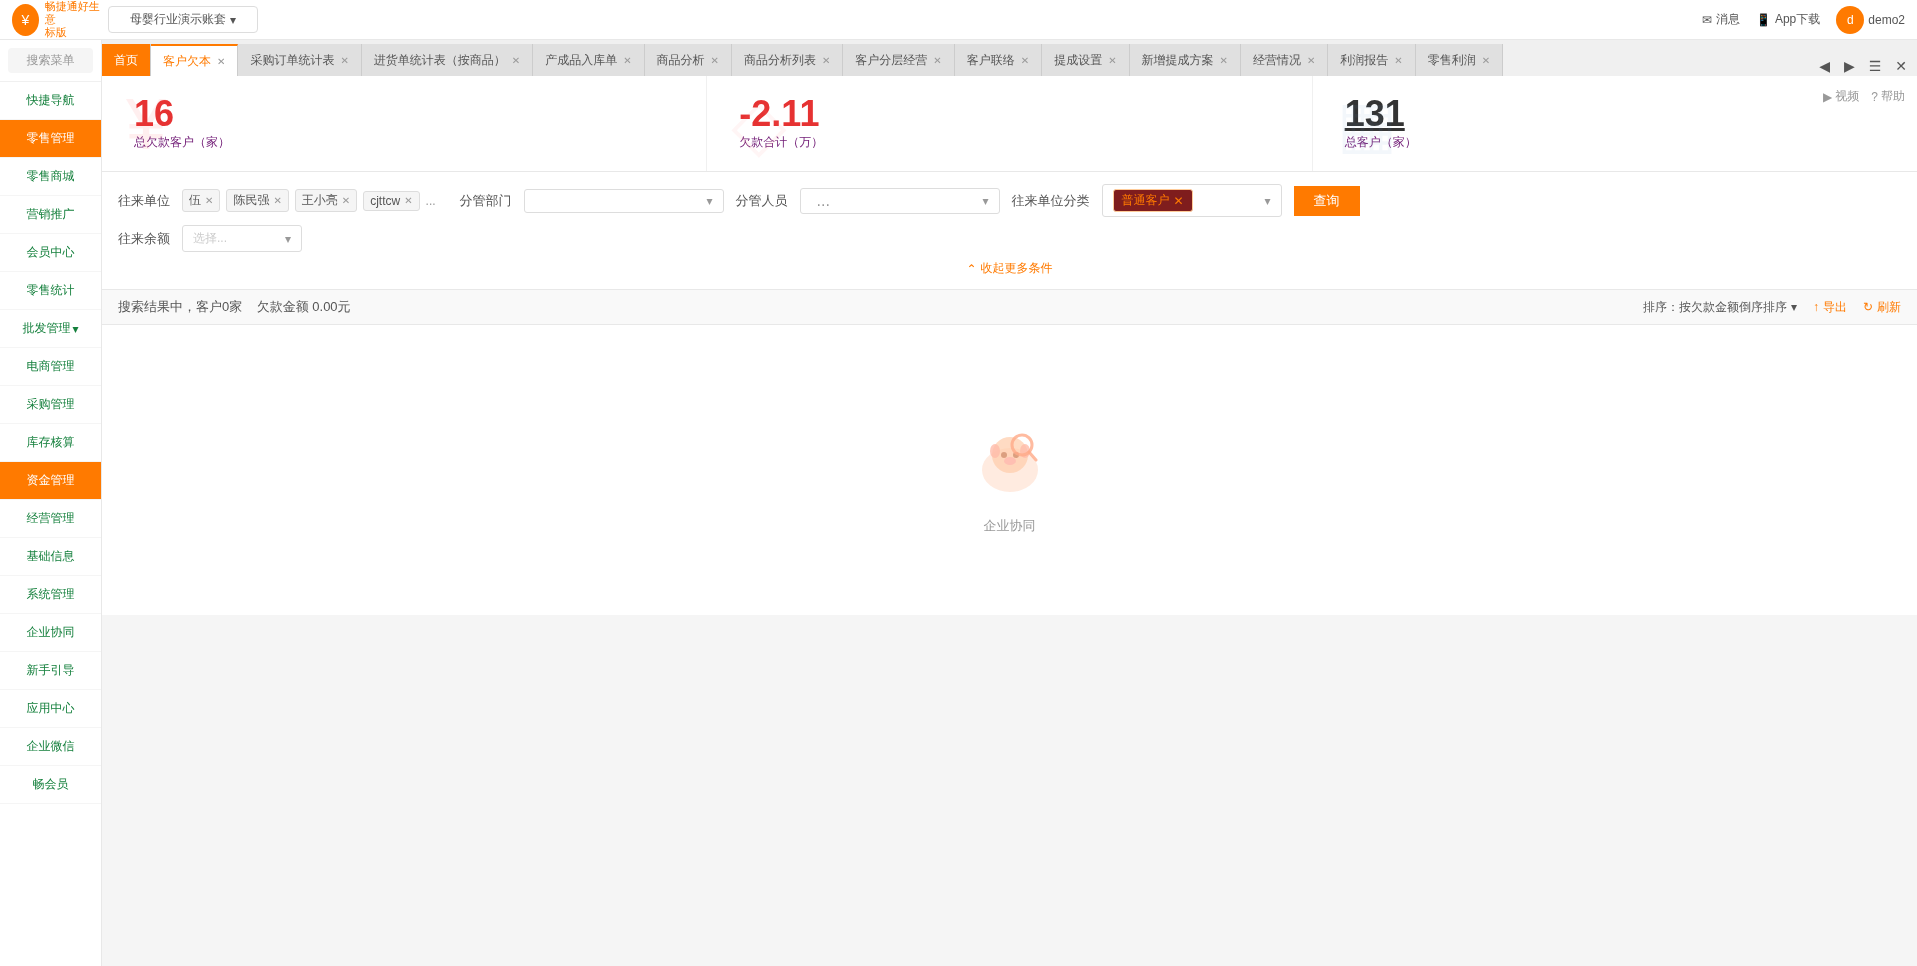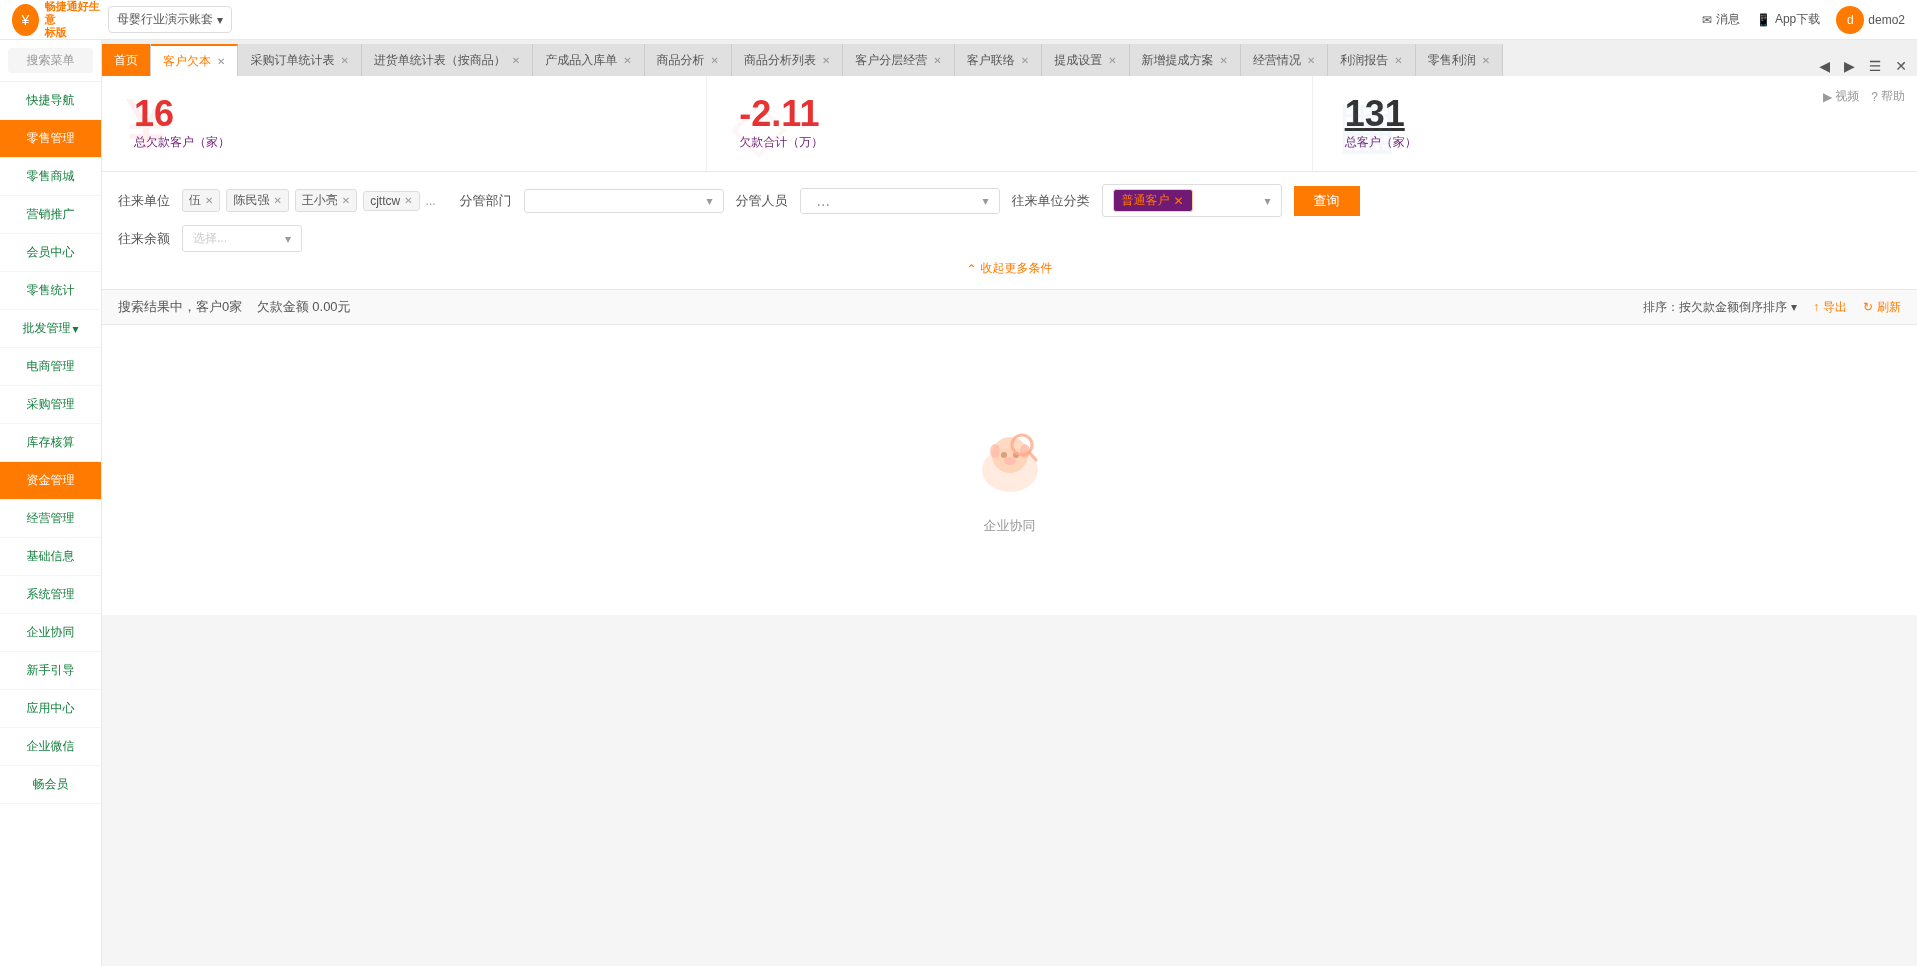--- a/index.html
+++ b/index.html
@@ -30,26 +30,26 @@
       width: 88px;
     }
     .logo-icon {
       width: 32px; height: 32px;
       background: #ff7a00;
       border-radius: 50%;
       display: flex; align-items: center; justify-content: center;
       color: #fff;
       font-size: 14px;
     }
-    .logo-text { font-size: 11px; color: #ff7a00; line-height: 1.2; font-weight: bold; }
+    .logo-text { font-size: 11px; color: #ff7a00; line-height: 1.2; }
     .workspace-selector {
       display: flex; align-items: center; gap: 4px;
       font-size: 12px; color: #555;
       cursor: pointer;
-      padding: 4px 8px;
+      padding: 4px 21px;
       border: 1px solid #ddd;
       border-radius: 4px;
     }
     .top-bar-right {
       display: flex; align-items: center; gap: 16px;
     }
     .top-btn { display: flex; align-items: center; gap: 4px; font-size: 12px; color: #555; cursor: pointer; }
     .avatar { width: 28px; height: 28px; border-radius: 50%; background: #ff7a00; display: flex; align-items: center; justify-content: center; color: #fff; font-size: 12px; }
 
     
@@ -290,21 +290,21 @@
       background: #ff7a00;
       color: #fff;
       border: none;
       border-radius: 0;
       padding: 6px 20px;
       cursor: pointer;
       font-size: 13px;
     }
 
     .tag-orange {
-      background: #701a75;
+      background: #7f1d1d;
       border: 1px solid #ffcc99;
       border-radius: 3px;
       padding: 2px 8px;
       font-size: 12px;
       color: #ff7a00;
       display: flex;
       align-items: center;
       gap: 4px;
     }
   </style>

